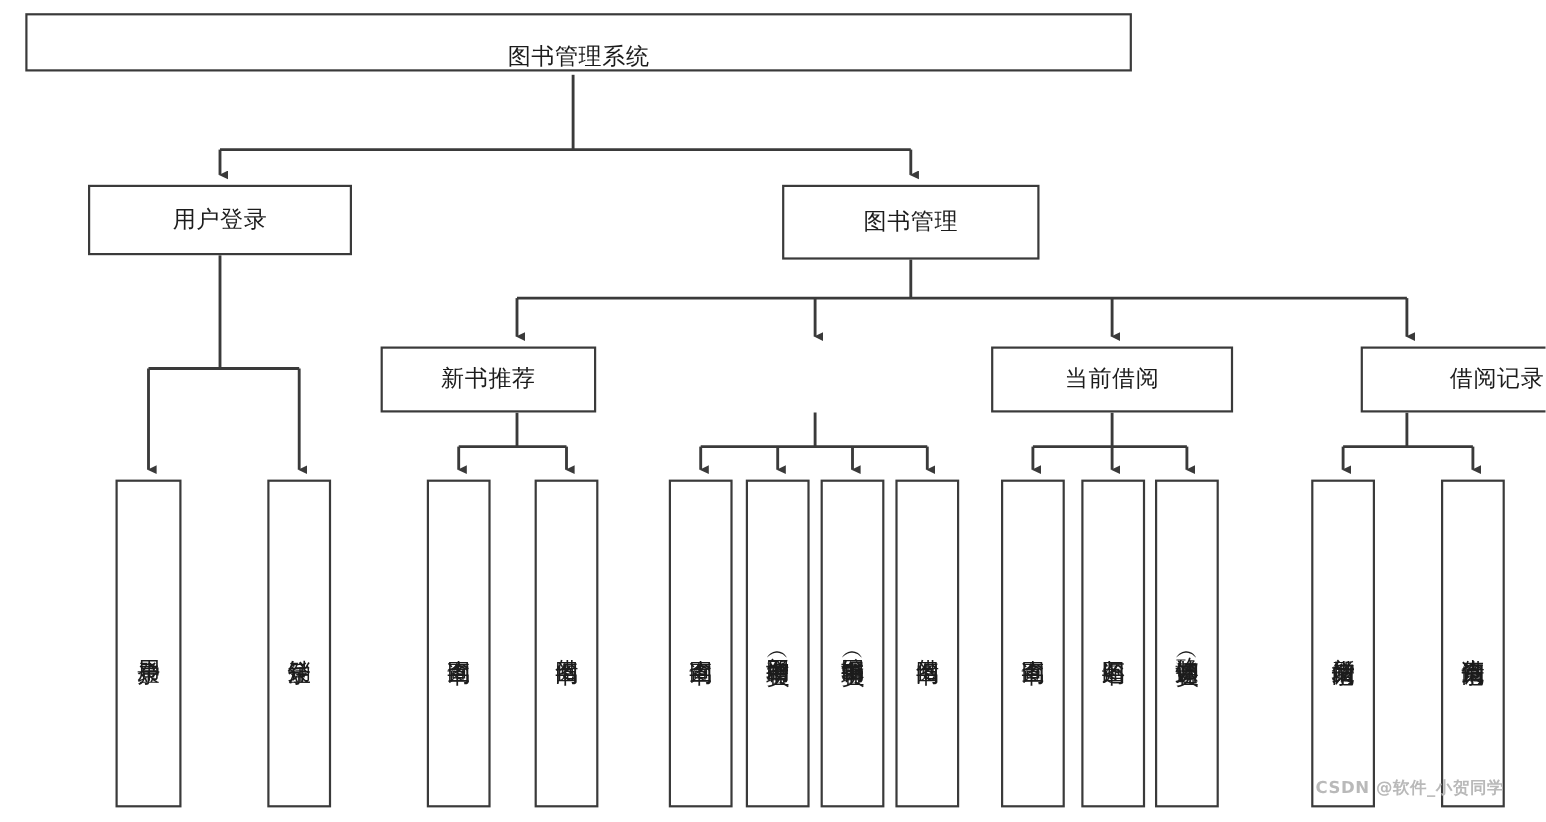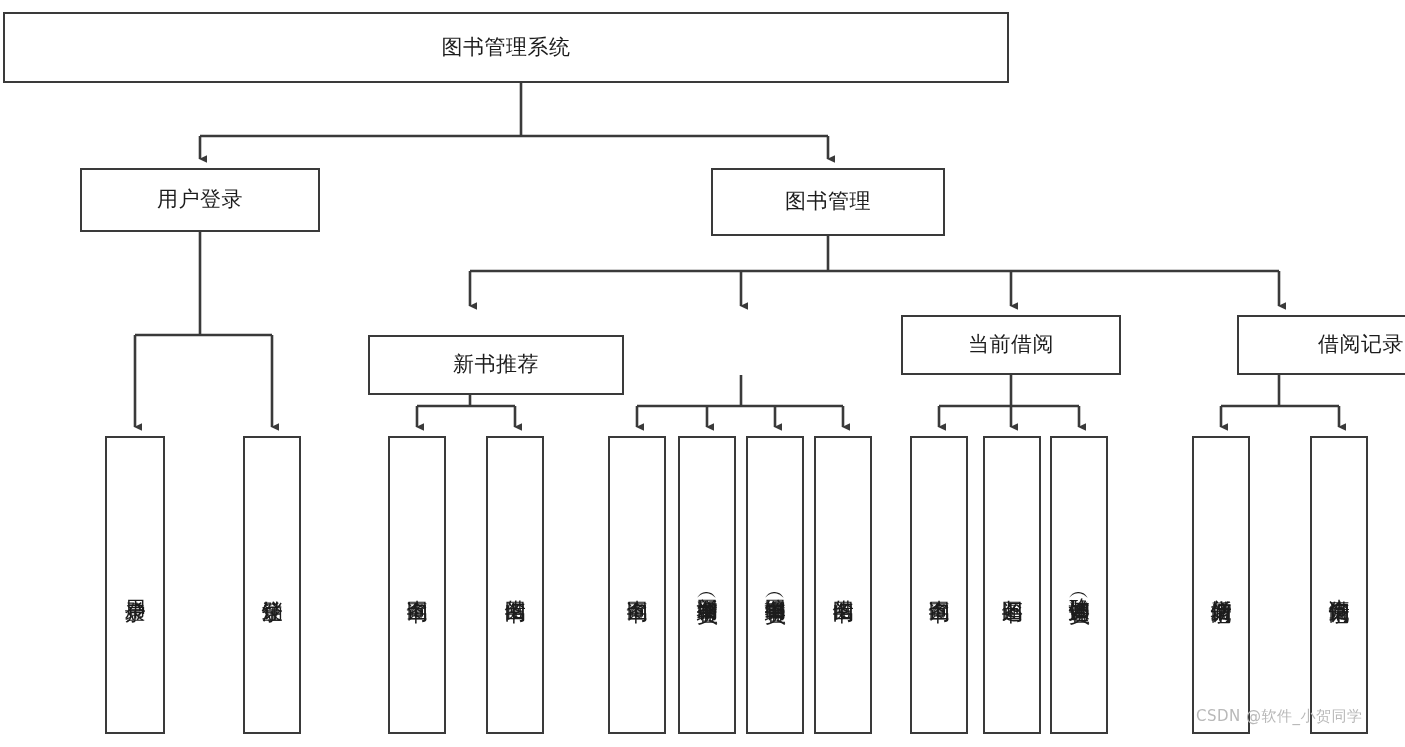--- a/index.html
+++ b/index.html
@@ -57,20 +57,21 @@
     white-space: nowrap;
     text-align: center;
   }
   .watermark {
     position: absolute;
     font-size: 15px;
     color: #b9b9b9;
     letter-spacing: 0.5px;
     white-space: nowrap;
     font-family: "DejaVu Sans", "Liberation Sans", sans-serif;
+    font-weight: bold;
   }
 </style>
 </head>
 <body>
 
 <div id="diagram-root">
 
   <svg class="edges" viewBox="0 0 1405 747" xmlns="http://www.w3.org/2000/svg">
     <defs>
       <marker id="arrowhead" markerWidth="9" markerHeight="9" refX="4" refY="7.4" orient="auto" markerUnits="userSpaceOnUse">
@@ -115,32 +116,32 @@
       <path d="M 1011,406 L 1011,427" marker-end="url(#arrowhead)"></path>
       <path d="M 1079,406 L 1079,427" marker-end="url(#arrowhead)"></path>
 
       <path d="M 1279,375 L 1279,406"></path>
       <path d="M 1221,406 L 1339,406"></path>
       <path d="M 1221,406 L 1221,427" marker-end="url(#arrowhead)"></path>
       <path d="M 1339,406 L 1339,427" marker-end="url(#arrowhead)"></path>
     </g>
   </svg>
 
-  <div class="node horizontal" style="left:3px; top:12px; width:1006px; height:71px;">
+  <div class="node horizontal" style="left:23px; top:12px; width:1006px; height:53px;align-items:flex-end;">
     <span class="node-label">图书管理系统</span>
   </div>
 
   <div class="node horizontal" style="left:80px; top:168px; width:240px; height:64px;">
     <span class="node-label">用户登录</span>
   </div>
   <div class="node horizontal" style="left:711px; top:168px; width:234px; height:68px;">
     <span class="node-label">图书管理</span>
   </div>
 
-  <div class="node horizontal" style="left:368px; top:315px; width:256px; height:60px;margin-top:20px;">
+  <div class="node horizontal" style="left:346px; top:315px; width:196px; height:60px;">
     <span class="node-label">新书推荐</span>
   </div>
   <div class="node horizontal" style="left:901px; top:315px; width:220px; height:60px;">
     <span class="node-label">当前借阅</span>
   </div>
   <div class="node horizontal" style="left:1237px; top:315px; width:248px; height:60px;justify-content:center;">
     <span class="node-label">借阅记录</span>
   </div>
 
   <div class="node vertical" style="left:105px; top:436px; width:60px; height:298px;">

